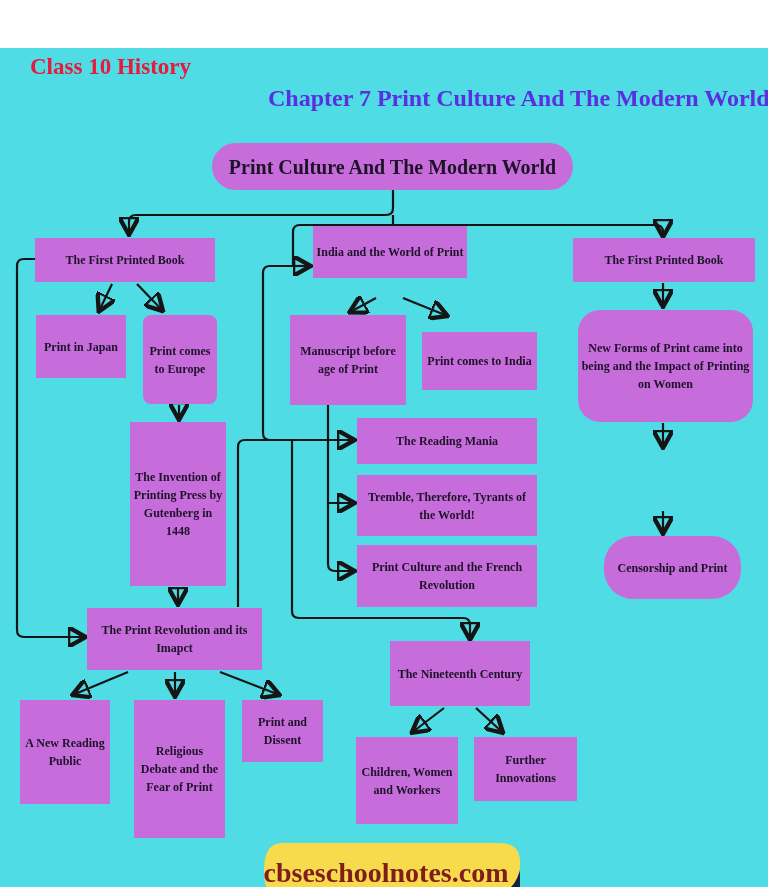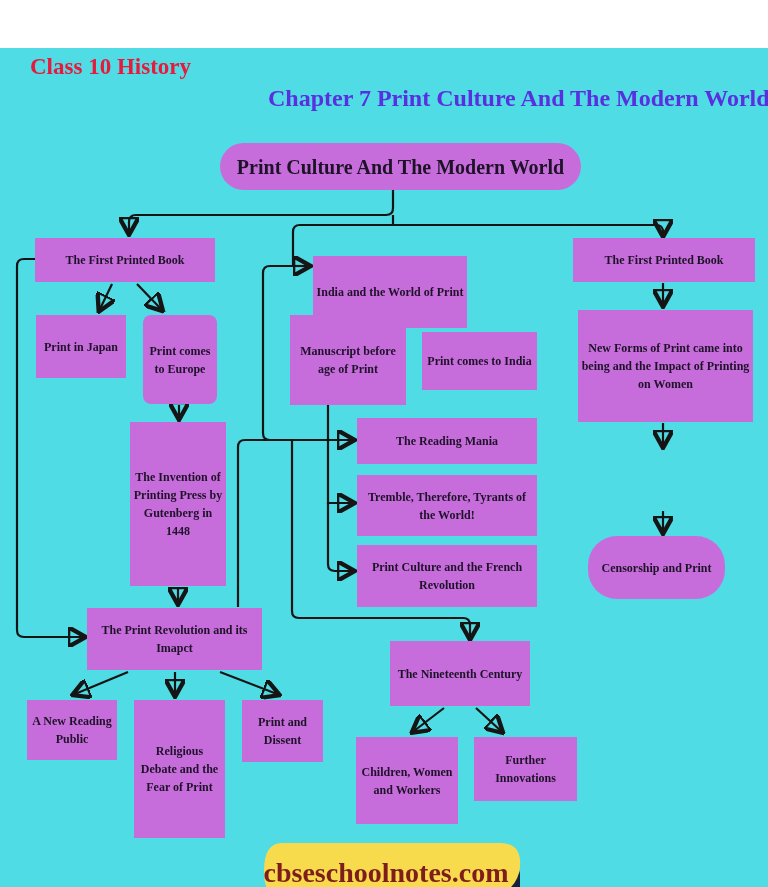--- a/index.html
+++ b/index.html
@@ -8,42 +8,42 @@
   .hdr{position:absolute;font-weight:700;white-space:nowrap;}
   .hdr-red{left:30px;top:6px;font-size:23px;color:#E8193C;}
   .hdr-violet{left:268px;top:37px;font-size:24px;color:#5A2FE0;}
   .links{position:absolute;left:0;top:0;width:768px;height:887px;}
   .links path{fill:none;stroke:#151515;stroke-width:2.2px;}
   .node{position:absolute;background:#C76DDB;color:#1d1228;font-weight:700;
         display:flex;align-items:center;justify-content:center;text-align:center;
         font-size:12px;line-height:1.5;padding:2px 3px;box-sizing:border-box;}
   .pill{border-radius:24px;font-size:20px;line-height:1.2;}
   
-  #root{left:220px;top:95px;width:361px;height:47px;font-family:Liberation Serif, serif;}
+  #root{left:212px;top:95px;width:361px;height:47px;font-family:Liberation Serif, serif;}
   #l1{left:35px;top:190px;width:180px;height:44px;}
   #l2{left:36px;top:267px;width:90px;height:63px;}
   #l3{left:143px;top:267px;width:74px;height:89px;border-radius:8px;}
   #l4{left:130px;top:374px;width:96px;height:164px;}
   #l5{left:87px;top:560px;width:175px;height:62px;}
-  #l6{left:27px;top:652px;width:90px;height:60px;}
+  #l6{left:20px;top:652px;width:90px;height:104px;}
   #l7{left:134px;top:652px;width:91px;height:138px;}
   #l8{left:242px;top:652px;width:81px;height:62px;}
-  #m1{left:313px;top:208px;width:154px;height:72px;}
+  #m1{left:313px;top:178px;width:154px;height:52px;}
   #m2{left:290px;top:267px;width:116px;height:90px;}
   #m3{left:422px;top:284px;width:115px;height:58px;}
   #m4{left:357px;top:370px;width:180px;height:46px;}
   #m5{left:357px;top:427px;width:180px;height:61px;}
   #m6{left:357px;top:497px;width:180px;height:62px;}
   #m7{left:390px;top:593px;width:140px;height:65px;}
   #m8{left:356px;top:689px;width:102px;height:87px;}
   #m9{left:474px;top:689px;width:103px;height:64px;}
   #r1{left:573px;top:190px;width:182px;height:44px;}
-  #r2{left:578px;top:262px;width:175px;height:112px;}
+  #r2{left:578px;top:262px;width:175px;height:112px;border-radius:22px;}
   #r3{left:600px;top:403px;width:135px;height:59px;}
-  #r4{left:588px;top:488px;width:137px;height:63px;border-radius:29px;}
+  #r4{left:604px;top:488px;width:137px;height:63px;border-radius:29px;}
   .banner{position:absolute;left:256px;top:793px;width:272px;height:92px;}
   .banner svg{position:absolute;left:0;top:0;}
   .banner-text{position:absolute;left:0;top:16px;width:260px;text-align:center;
         font-weight:700;font-size:28px;color:#7f1d1d;}
 </style>
 </head>
 <body>
 
 <div class="canvas">
 

